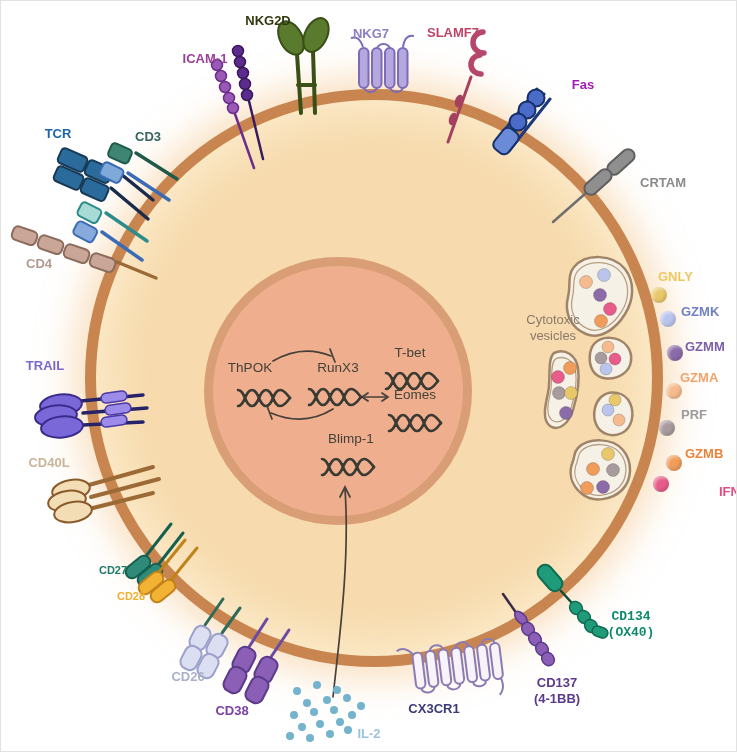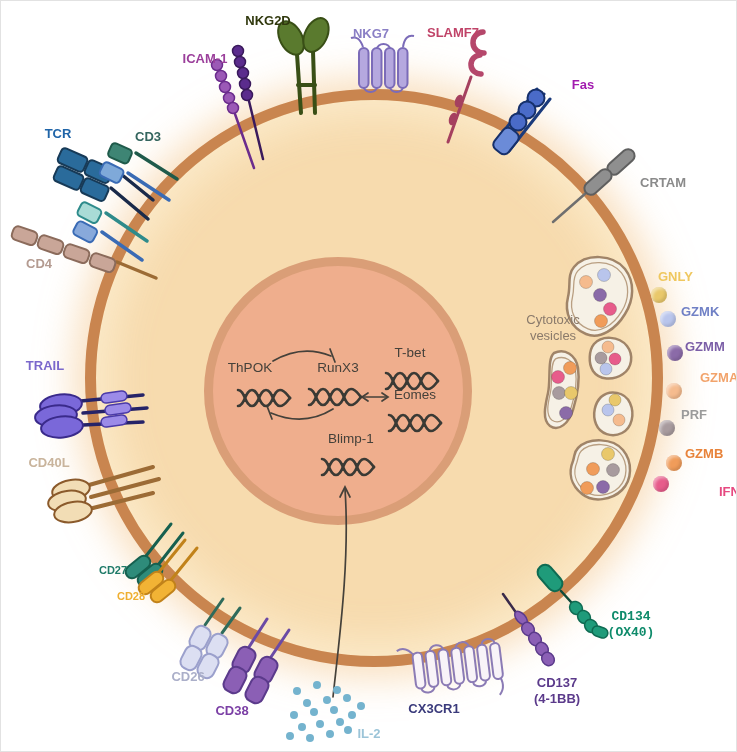--- a/index.html
+++ b/index.html
@@ -347,21 +347,21 @@
   <div class="lbl tf" style="left: 350px; top: 438px; color: rgb(69, 65, 58);">Blimp-1</div>
 
   <div>
     <span class="legend-dot" style="left: 650px; top: 286px; background: rgb(233, 200, 107);"></span>
     <span class="legend-lbl" style="left: 657px; top: 268px; color: rgb(239, 199, 94);">GNLY</span>
     <span class="legend-dot" style="left: 659px; top: 310px; background: rgb(185, 197, 236);"></span>
     <span class="legend-lbl" style="left: 680px; top: 303px; color: rgb(112, 128, 197);">GZMK</span>
     <span class="legend-dot" style="left: 666px; top: 344px; background: rgb(139, 107, 168);"></span>
     <span class="legend-lbl" style="left: 684px; top: 338px; color: rgb(123, 94, 167);">GZMM</span>
     <span class="legend-dot" style="left: 665px; top: 382px; background: rgb(245, 187, 142);"></span>
-    <span class="legend-lbl" style="left: 679px; top: 369px; color: rgb(242, 163, 107); margin-left: 20px;">GZMA</span>
+    <span class="legend-lbl" style="left: 679px; top: 369px; color: rgb(242, 163, 107);">GZMA</span>
     <span class="legend-dot" style="left: 658px; top: 419px; background: rgb(168, 155, 158);"></span>
     <span class="legend-lbl" style="left: 680px; top: 406px; color: rgb(155, 155, 155);">PRF</span>
     <span class="legend-dot" style="left: 665px; top: 454px; background: rgb(240, 156, 90);"></span>
     <span class="legend-lbl" style="left: 684px; top: 445px; color: rgb(232, 131, 58);">GZMB</span>
     <span class="legend-dot" style="left: 652px; top: 475px; background: rgb(231, 92, 139);"></span>
     <span class="legend-lbl" style="left: 674px; top: 483px; color: rgb(230, 73, 128); padding-left: 44px;">IFNγ</span>
   </div>
 
 </div>
 

